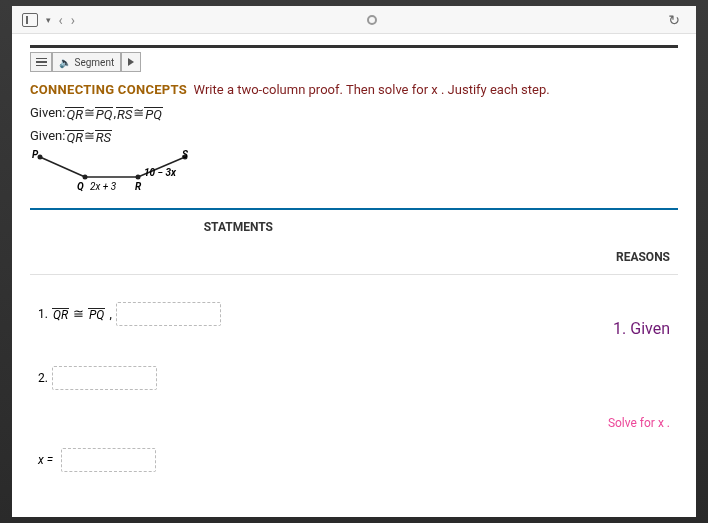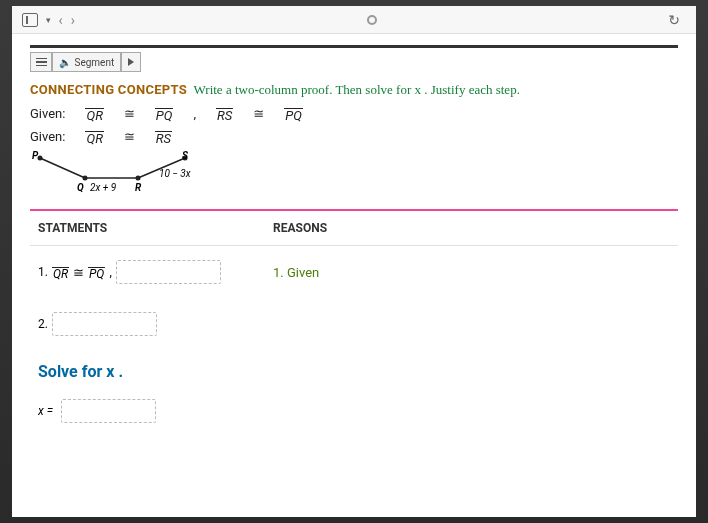--- a/index.html
+++ b/index.html
@@ -61,47 +61,48 @@
   }
   .tbtn.menu{width:22px;}
   .tbtn.listen{padding:0 6px; gap:3px;}
   .tbtn.play{width:20px;}
   .bars{display:flex;flex-direction:column;gap:2px;}
   .bars span{display:block;width:11px;height:1.5px;background:#555;}
   .speaker{font-size:10px;}
   .playtri{width:0;height:0;border-left:6px solid #555;border-top:4px solid transparent;border-bottom:4px solid transparent;}
   .heading-line { margin-bottom:8px; font-size:13px;}
   .cc { color:#a16207; font-weight: bold; letter-spacing:0.3px;}
-  .instr { color:#15803d;font-family:Liberation Serif, serif; }
-  .given-prove { font-size:13px; color:#222; margin-bottom:8px; display:flex; align-items:center; gap:20px;text-align:right;}
+  .instr { color:#7f1d1d; }
+  .given-prove { font-size:13px; color:#222; margin-bottom:8px; display:flex; align-items:center; gap:0;text-align:right;}
   .seg { display:inline-block; border-top:1.2px solid #222; padding:0 1px; line-height:1; font-style: italic; position: relative; top:1px;}
   .cong { font-size:13px; }
   .diagram { position:relative; width:170px; height:45px; margin:4px 0 12px 0; font-size:10px; font-style: italic;}
   .diagram svg{position:absolute;top:0;left:0;}
   .dlabel{position:absolute; font-weight:bold; font-style: italic; font-size:10px;}
   .proof-table {
     background:#fff;
-    border-top:2px solid #ec4899;
+    border-top:2px solid #0369a1;
+    text-align:right;
   }
   .proof-head { display:flex; padding:10px 8px 10px 8px; border-bottom:1px solid #e0e0e0;}
   .proof-head div{ font-weight:bold; font-size:12px; color:#333;}
   .col-s{ width:235px;}
-  .col-r{ flex:1;}
+  .col-r{ flex:1;margin-top:30px;}
   .proof-row{ display:flex; align-items:center; padding:14px 8px;}
   .proof-row .col-s{ display:flex; align-items:center; gap:4px; font-size:12px;}
-  .proof-row .col-r{ font-size:13px; color:#4d7c0f;}
+  .proof-row .col-r{ font-size:16px; color:#701a75;}
   .blank {
     display:inline-block;
     border:1.5px dashed #bbb;
     border-radius:2px;
     background:#fff;
     height:24px;
     width:105px;
   }
-  .solve-section{ padding:12px 8px 6px 8px; font-size:16px; color:#0369a1;font-weight:bold;}
+  .solve-section{ padding:12px 8px 6px 8px; font-size:12px; color:#ec4899;}
   .solve-row{ display:flex; align-items:center; gap:8px; padding:12px 8px; font-size:12px; font-style: italic;}
   .num{ font-weight: normal;}
 </style>
 </head>
 <body>
 
 <div class="device-frame">
 
   <div class="browser-top">
     <div class="sq"></div>
@@ -164,22 +165,22 @@
         <circle cx="108" cy="26" r="2.5" fill="#222"></circle>
         <circle cx="155" cy="6" r="2.5" fill="#222"></circle>
         <line x1="10" y1="6" x2="55" y2="26" stroke="#222" stroke-width="1.5"></line>
         <line x1="55" y1="26" x2="108" y2="26" stroke="#222" stroke-width="1.5"></line>
         <line x1="108" y1="26" x2="155" y2="6" stroke="#222" stroke-width="1.5"></line>
       </svg>
       <div class="dlabel" style="left:2px; top:-2px;">P</div>
       <div class="dlabel" style="left:47px; top:30px;">Q</div>
       <div class="dlabel" style="left:105px; top:30px;">R</div>
       <div class="dlabel" style="left:152px; top:-2px;">S</div>
-      <div class="dlabel" style="left:60px; top:30px; font-weight:normal;">2x + 9</div>
-      <div class="dlabel" style="left:129px; top:16px; font-weight:normal;">10 − 3x</div>
+      <div class="dlabel" style="left:60px; top:30px; font-weight:normal;">2x + 3</div>
+      <div class="dlabel" style="left:114px; top:16px; font-weight:bold;">10 − 3x</div>
     </div>
 
     <div class="proof-table">
       <div class="proof-head">
         <div class="col-s">STATMENTS</div>
         <div class="col-r">REASONS</div>
       </div>
 
       <div class="proof-row">
         <div class="col-s">

